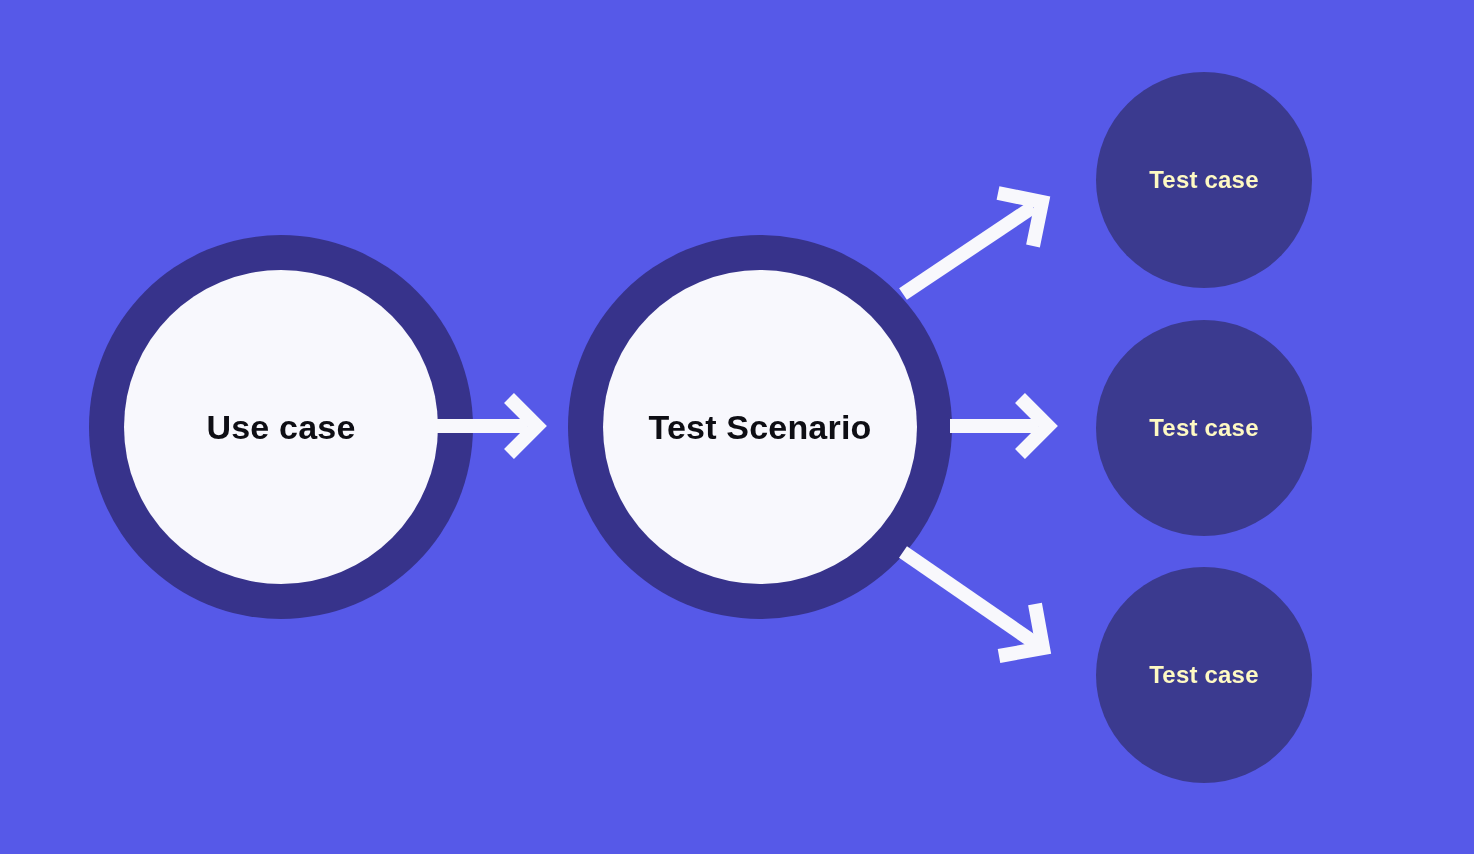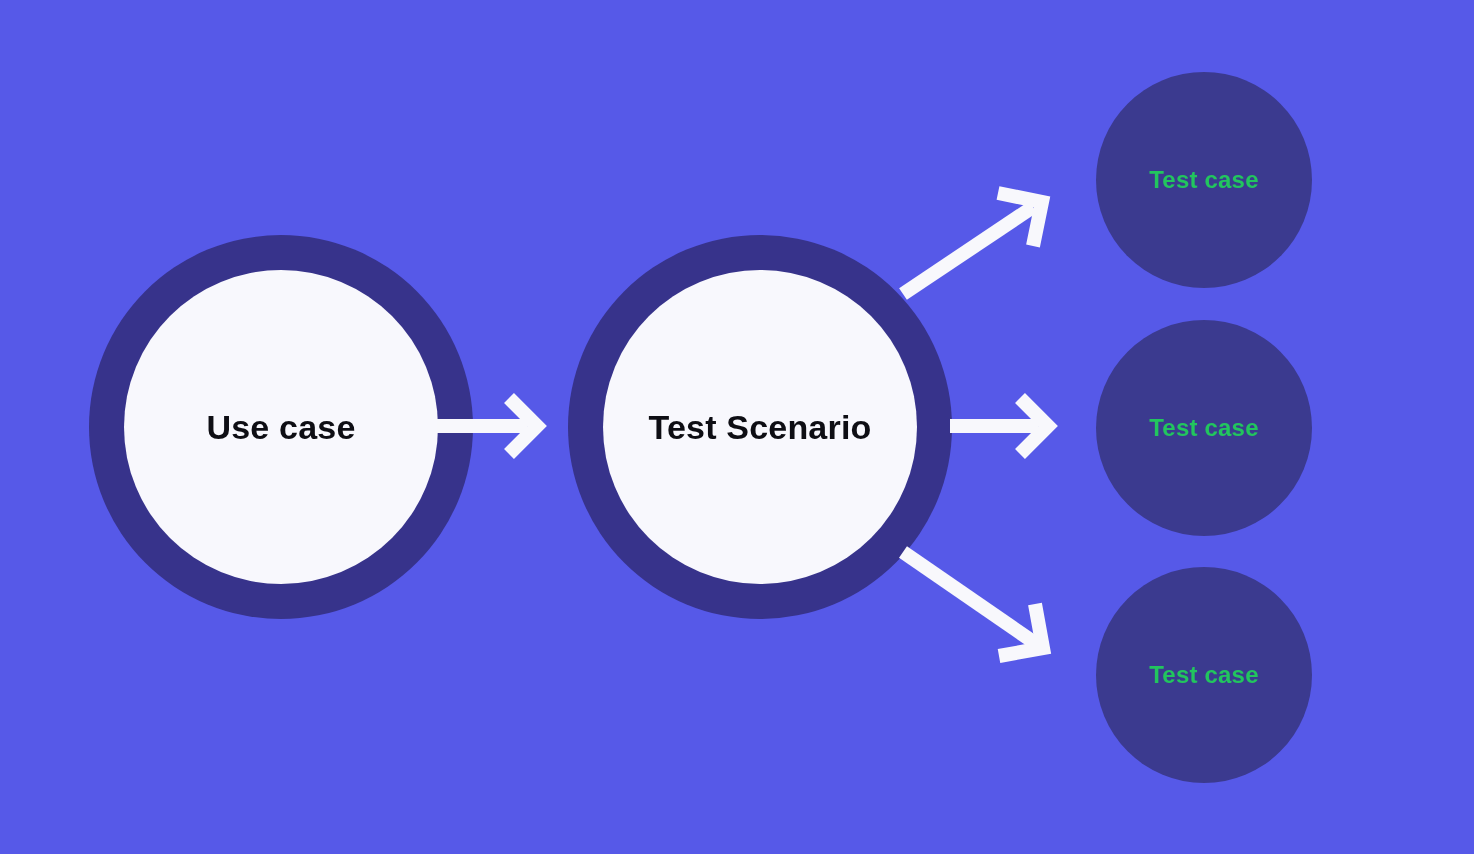--- a/index.html
+++ b/index.html
@@ -51,21 +51,21 @@
     height: 216px;
     border-radius: 50%;
     background: #3B3A8F;
     display: flex;
     align-items: center;
     justify-content: center;
   }
   .small-label {
     font-size: 24px;
     font-weight: 700;
-    color: #22c55e;
+    color: #fef9c3;
     letter-spacing: 0.2px;
     white-space: nowrap;
   }
   .node-test-case-1 { left: 1096px; top: 72px; }
   .node-test-case-2 { left: 1096px; top: 320px; }
   .node-test-case-3 { left: 1096px; top: 567px; }
   
   .arrows {
     position: absolute;
     left: 0;

